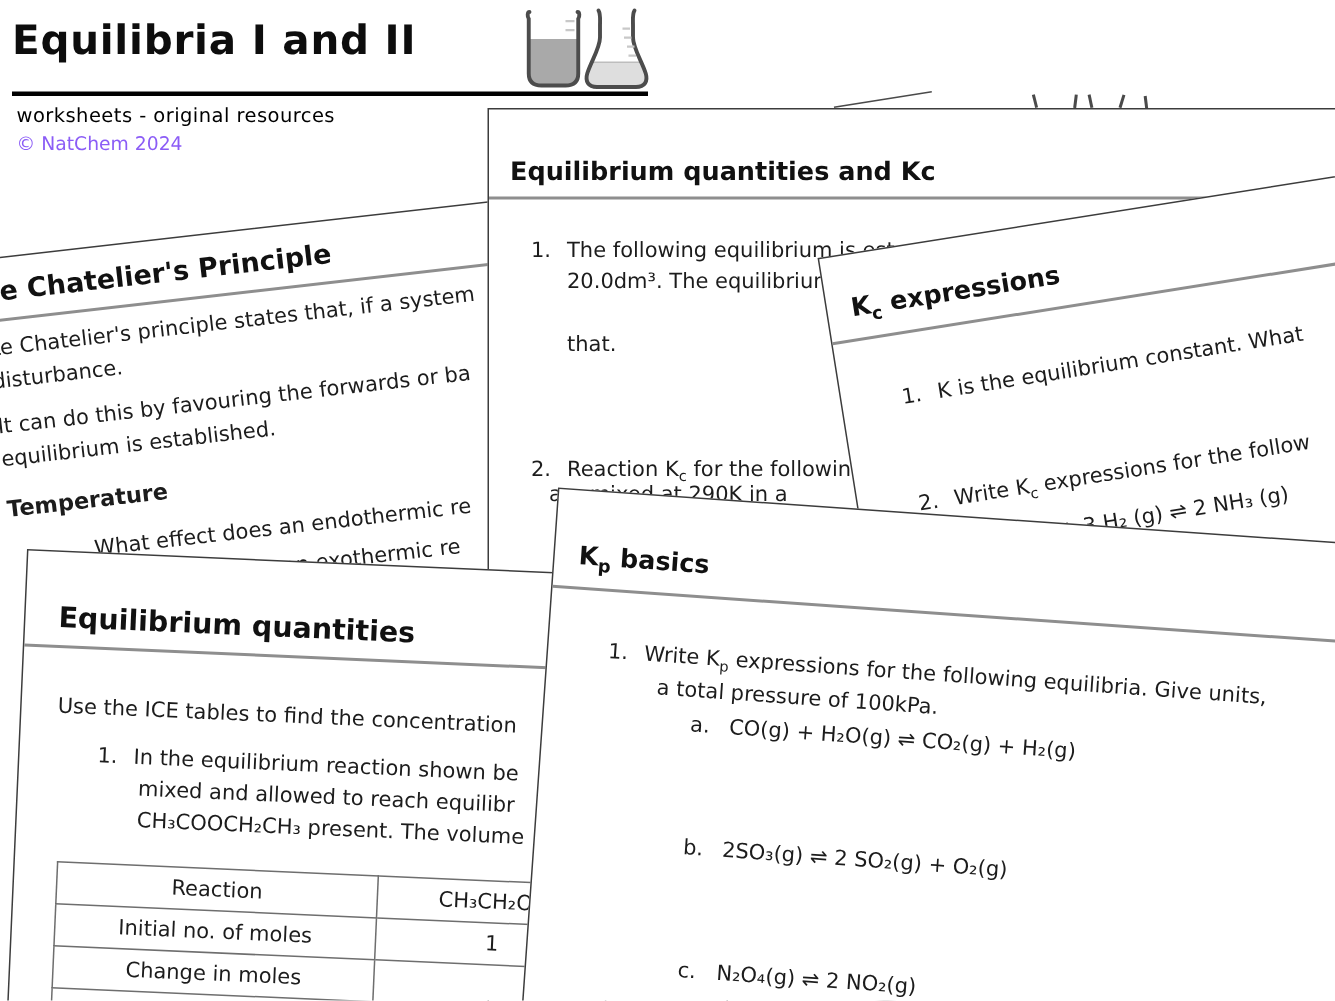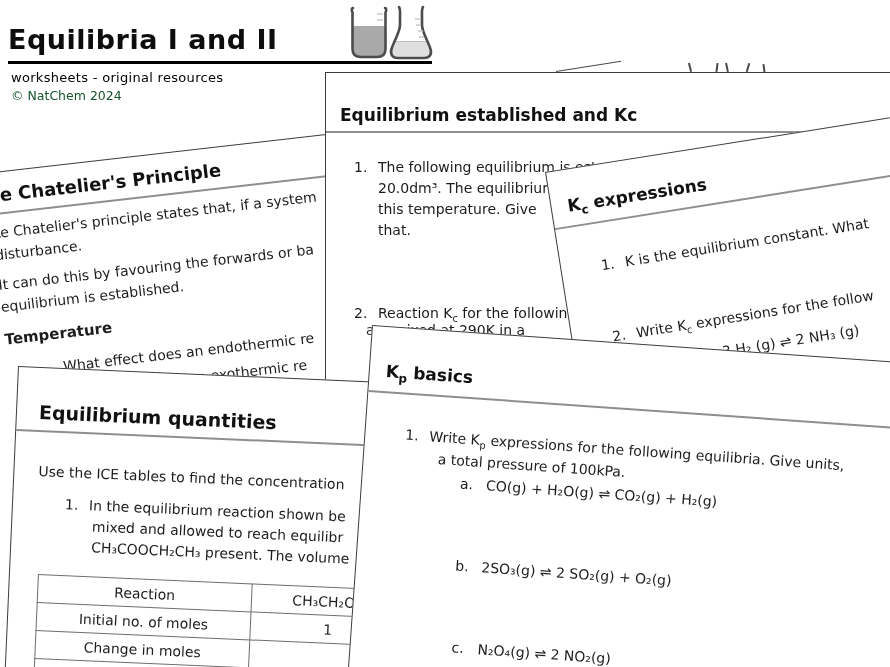--- a/index.html
+++ b/index.html
@@ -4,27 +4,27 @@
 <style>
   html,body{margin:0;padding:0;}
   body{
     width:890px;height:667px;position:relative;overflow:hidden;
     background:#ffffff;
     font-family:"DejaVu Sans", sans-serif;
     color:#1c1c1c;
   }
   
   .main-title{
-    position:absolute;left:8px;top:24px;
+    position:absolute;left:8px;top:12px;
     font-size:27px;font-weight:bold;color:#0d0d0d;letter-spacing:0.5px;
     white-space:nowrap;
   }
   .title-rule{position:absolute;left:8px;top:61px;width:424px;height:3px;background:#000;}
   .subtitle{position:absolute;left:11px;top:70px;font-size:13px;color:#000000;letter-spacing:0.3px;}
-  .copyright{position:absolute;left:11px;top:88px;font-size:12.5px;color:#14532d;}
+  .copyright{position:absolute;left:11px;top:88px;font-size:12.5px;color:#8b5cf6;}
   .glassware{position:absolute;left:346px;top:5px;width:92px;height:58px;}
 
   
   .tick{position:absolute;width:1.6px;height:9px;background:#4a4a4a;}
   .corner-line{
     position:absolute;left:556px;top:71px;width:66px;height:0;
     border-top:1.4px solid #4a4a4a;transform:rotate(-9deg);transform-origin:left center;
   }
 
   
@@ -98,27 +98,26 @@
   <div class="t" style="left:45px;top:52px;">Le Chatelier's principle states that, if a system</div>
   <div class="t" style="left:45px;top:74px;">disturbance.</div>
   <div class="t" style="left:45px;top:104px;">It can do this by favouring the forwards or ba</div>
   <div class="t" style="left:45px;top:126px;">equilibrium is established.</div>
   <div class="t bold" style="left:45px;top:158px;font-size:15px;">Temperature</div>
   <div class="t" style="left:100px;top:192px;">What effect does an endothermic re</div>
   <div class="t" style="left:100px;top:218px;">What effect does an exothermic re</div>
 </div>
 
 <div class="page" id="page-kcquant">
-  <div class="h" style="left:14px;top:32px;">Equilibrium established and Kc</div>
+  <div class="h" style="left:14px;top:32px;">Equilibrium quantities and Kc</div>
   <div class="rule" style="top:58px;"></div>
   <div class="t" style="left:28px;top:86px;">
     <span class="num">1.</span><span>The following equilibrium is est</span>
   </div>
   <div class="t" style="left:52px;top:107px;">20.0dm³. The equilibrium</div>
-  <div class="t" style="left:52px;top:128px;">this temperature. Give</div>
   <div class="t" style="left:52px;top:149px;">that.</div>
   <div class="t" style="left:28px;top:232px;">
     <span class="num">2.</span><span>Reaction K</span><sub>c</sub><span> for the following</span>
   </div>
   <div class="t" style="left:40px;top:249px;">are mixed at 290K in a</div>
 </div>
 
 <div class="page" id="page-kcexpr">
   <div class="h" style="left:16px;top:26px;">
     <span>K</span><sub>c</sub><span> expressions</span>

